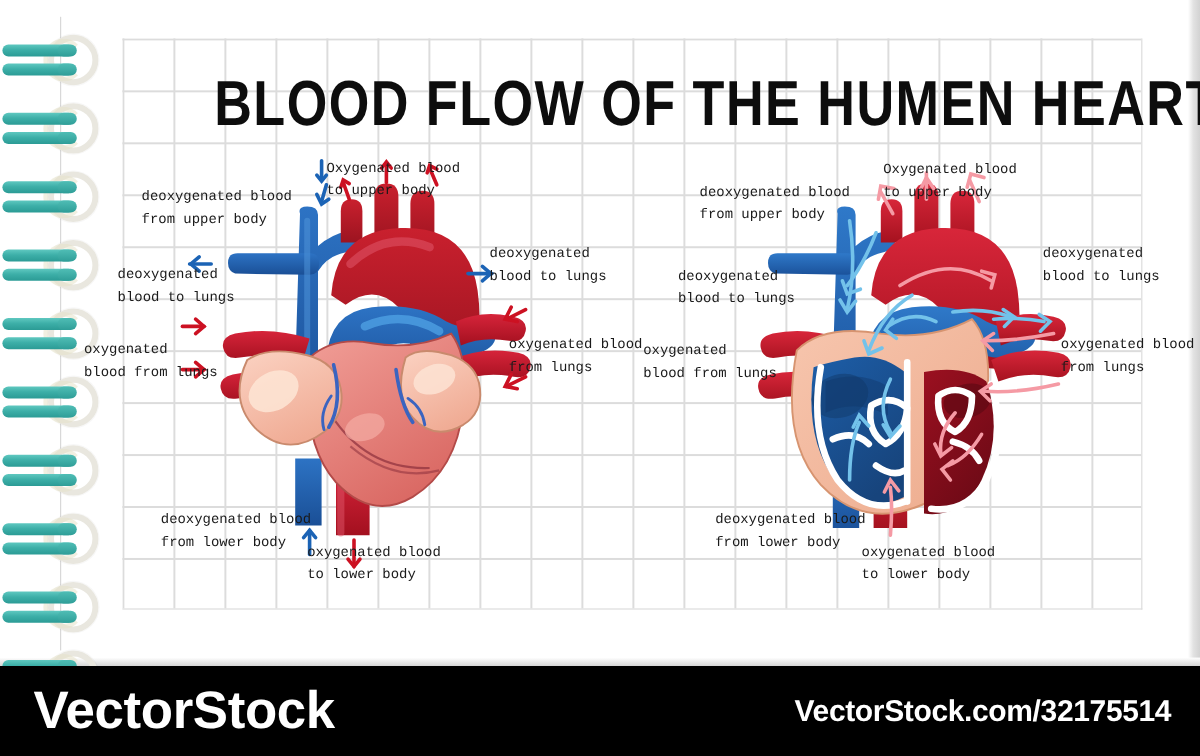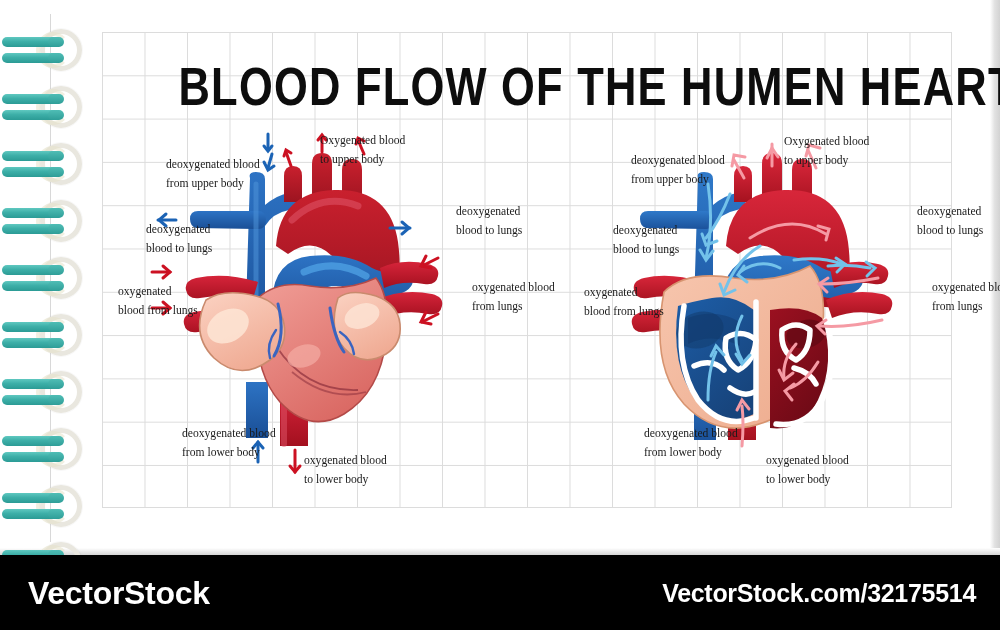--- a/index.html
+++ b/index.html
@@ -77,43 +77,42 @@
     font-family:"Liberation Sans", sans-serif;
     font-size:53px; font-weight:700; letter-spacing:1.5px;
     color:#0d0d0d;
     transform:scaleX(0.82); transform-origin:center;
     white-space:nowrap;
   }
 
   
   .lbl {
     position:absolute;
-    font-family:Liberation Serif, serif;
+    font-family:Liberation Mono, monospace;
     font-size:11.6px;
     color:#1a1a1a;
     line-height:1.62;
     white-space:nowrap;
-    padding-left:48px;
   }
 
   
   .diagram { position:absolute; top:150px; width:280px; height:290px; }
   #diagram-left  { left:180px; }
   #diagram-right { left:630px; }
   .diagram svg { width:100%; height:100%; overflow:visible; }
 
   
   #footer {
     position:absolute; left:0; bottom:0; width:1000px; height:75px;
     background:#000000;
   }
   #wm-brand {
     position:absolute; left:28px; top:50%; transform:translateY(-50%);
     color:#ffffff; font-family:"Liberation Sans", sans-serif;
-    font-size:32px; font-weight:700; letter-spacing:-0.3px;
+    font-size:44px; font-weight:700; letter-spacing:-0.3px;
   }
   #wm-url {
     position:absolute; right:24px; top:50%; transform:translateY(-50%);
     color:#ffffff; font-family:"Liberation Sans", sans-serif;
     font-size:25px; font-weight:700; letter-spacing:-0.3px;
   }
 </style>
 </head>
 <body>
 

